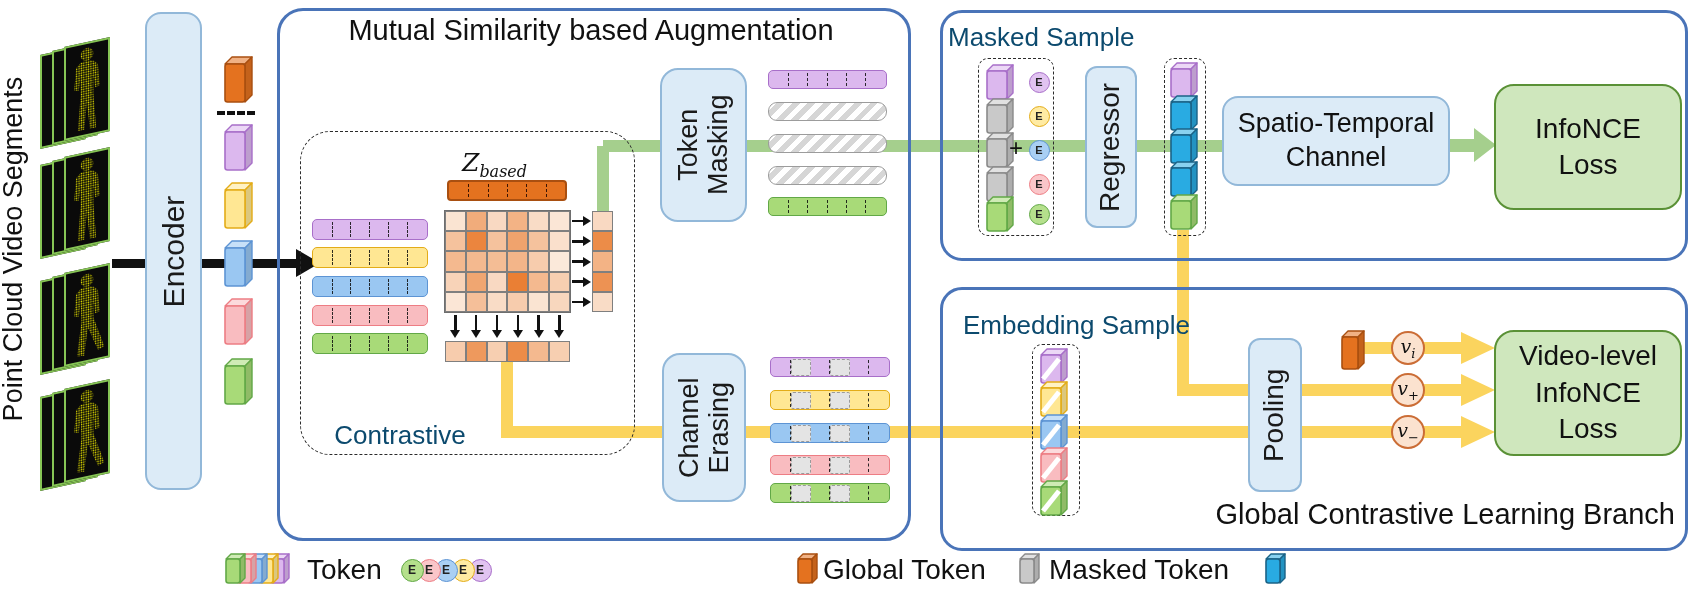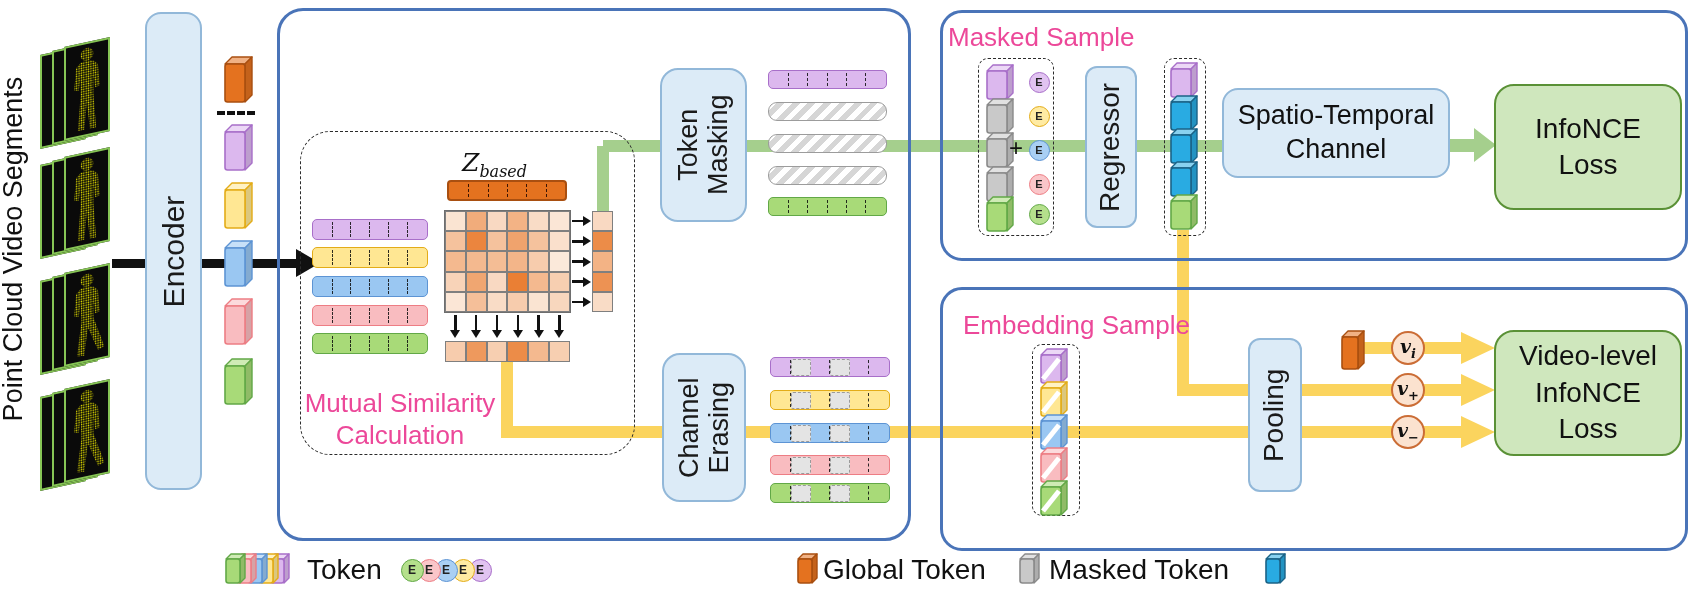--- a/index.html
+++ b/index.html
@@ -9,28 +9,28 @@
   
   .bigbox{position:absolute;border:3px solid #4a74b8;border-radius:26px;background:transparent;z-index:2;pointer-events:none;}
   .dashedbox{position:absolute;border:1.6px dashed #2b2b2b;background:transparent;z-index:3;}
   
   .panel{position:absolute;background:#dcebf7;border:2px solid #92b8d9;z-index:4;display:flex;align-items:center;justify-content:center;}
   .panel .rot{transform:rotate(-90deg);white-space:nowrap;text-align:center;font-size:27px;line-height:1.1;color:#1a1a1a;}
   
   .loss{position:absolute;background:#cfe7bd;border:2.5px solid #5a9136;border-radius:20px;z-index:4;
         display:flex;flex-direction:column;align-items:center;justify-content:center;font-size:28px;line-height:1.3;color:#111;text-align:center;}
   .title{position:absolute;z-index:5;font-size:29px;color:#111;white-space:nowrap;}
-  .smalltitle{position:absolute;z-index:5;font-size:26px;color:#ec4899;white-space:nowrap;}
+  .smalltitle{position:absolute;z-index:5;font-size:26px;color:#0c4a6e;white-space:nowrap;}
   .conn{position:absolute;z-index:1;}
   .rowbar{position:absolute;z-index:4;border-radius:5px;box-sizing:border-box;}
   .sep{position:absolute;top:2px;bottom:2px;width:0;border-left:1.5px dashed rgba(10,10,10,.85);}
   .hatch{position:absolute;z-index:4;border-radius:9px;border:1.8px solid #9c9c9c;box-sizing:border-box;
          background:repeating-linear-gradient(135deg,#ffffff 0 5.5px,#d6d6d6 5.5px 11px);}
   .vcirc{position:absolute;z-index:4;width:34px;height:34px;border-radius:50%;background:#fbe2cf;border:2px solid #cb6d36;
-         display:flex;align-items:center;justify-content:center;box-sizing:border-box;z-index:5;font-weight:bold;}
+         display:flex;align-items:center;justify-content:center;box-sizing:border-box;z-index:5;}
   .mathit{font-family:"DejaVu Serif",serif;font-style:italic;}
   .legendlabel{position:absolute;z-index:5;font-size:28px;color:#111;white-space:nowrap;}
 </style>
 </head>
 <body>
 
 <div id="canvas">
 
   <svg width="0" height="0" style="position:absolute">
     <defs>
@@ -128,20 +128,21 @@
   <div class="abs" style="left:217px;top:111px;width:38px;height:0;border-top:4px dashed #111;z-index:4;"></div>
 
   <div class="conn" style="left:603px;top:140px;width:622px;height:12px;background:#a5cf8d;"></div>
   <div class="conn" style="left:597px;top:146px;width:12px;height:66px;background:#a5cf8d;"></div>
   <div class="conn" style="left:501px;top:361px;width:12px;height:71px;background:#fbd45e;"></div>
   <div class="conn" style="left:501px;top:426px;width:749px;height:12px;background:#fbd45e;"></div>
   <div class="conn" style="left:1177px;top:230px;width:12px;height:166px;background:#fbd45e;"></div>
   <div class="conn" style="left:1177px;top:384px;width:75px;height:12px;background:#fbd45e;"></div>
 
   <div class="bigbox" style="left:277px;top:8px;width:628px;height:527px;"></div>
+  <div class="title" style="left:297px;top:14px;width:588px;text-align:center;">Mutual Similarity based Augmentation</div>
 
   <div class="dashedbox" style="left:300px;top:131px;width:333px;height:322px;border-radius:30px;"></div>
 
   <div class="abs mathit" style="left:462px;top:148px;font-size:25px;z-index:5;">
     <span>Z</span><sub style="font-size:16px;">based</sub>
   </div>
   <div class="rowbar" id="zbar" style="left:447px;top:180px;width:120px;height:21px;background:#e4721f;border:2px solid #a94f10;border-radius:4px;">
       <div class="sep" style="left: 19.3333px; border-left-color: rgba(40, 10, 0, 0.9);"></div>
       <div class="sep" style="left: 38.6667px; border-left-color: rgba(40, 10, 0, 0.9);"></div>
       <div class="sep" style="left: 58px; border-left-color: rgba(40, 10, 0, 0.9);"></div>
@@ -244,22 +245,21 @@
       <div style="position: absolute; left: 512.8px; top: 330px; width: 0px; height: 0px; border-left: 5px solid transparent; border-right: 5px solid transparent; border-top: 8px solid rgb(17, 17, 17); z-index: 3;"></div>
       <div style="position: absolute; left: 507.4px; top: 341px; width: 20.8px; height: 21px; background: rgb(236, 140, 72); border: 1.4px solid rgb(127, 127, 127); box-sizing: border-box; z-index: 4;"></div>
       <div style="position: absolute; left: 537.35px; top: 315px; width: 2.5px; height: 16px; background: rgb(17, 17, 17); z-index: 3;"></div>
       <div style="position: absolute; left: 533.6px; top: 330px; width: 0px; height: 0px; border-left: 5px solid transparent; border-right: 5px solid transparent; border-top: 8px solid rgb(17, 17, 17); z-index: 3;"></div>
       <div style="position: absolute; left: 528.2px; top: 341px; width: 20.8px; height: 21px; background: rgb(244, 185, 143); border: 1.4px solid rgb(127, 127, 127); box-sizing: border-box; z-index: 4;"></div>
       <div style="position: absolute; left: 558.15px; top: 315px; width: 2.5px; height: 16px; background: rgb(17, 17, 17); z-index: 3;"></div>
       <div style="position: absolute; left: 554.4px; top: 330px; width: 0px; height: 0px; border-left: 5px solid transparent; border-right: 5px solid transparent; border-top: 8px solid rgb(17, 17, 17); z-index: 3;"></div>
       <div style="position: absolute; left: 549px; top: 341px; width: 20.8px; height: 21px; background: rgb(247, 207, 177); border: 1.4px solid rgb(127, 127, 127); box-sizing: border-box; z-index: 4;"></div>
     </div>
 
-  <div class="smalltitle" style="left:300px;top:388px;width:200px;text-align:center;">Mutual Similarity</div>
-  <div class="smalltitle" style="left:300px;top:420px;width:200px;text-align:center;">Calculation</div>
+  <div class="smalltitle" style="left:300px;top:420px;width:200px;text-align:center;">Contrastive</div>
 
   <div class="panel" style="left:660px;top:68px;width:83px;height:150px;border-radius:18px;">
     <div class="rot">
       <div>Token</div>
       <div>Masking</div>
     </div>
   </div>
   <div id="masked-rows">
       <div style="position: absolute; left: 768px; top: 70px; width: 119px; height: 19px; background: rgb(220, 184, 238); border: 1.8px solid rgb(168, 111, 201); border-radius: 5px; z-index: 4; box-sizing: border-box;">
         <div class="sep" style="left: 19.2333px;"></div>
@@ -400,34 +400,35 @@
         <polygon points="21,7 27,1 27,29 21,35" fill="#2393c2" stroke="#1b6387" stroke-width="1.4" stroke-linejoin="round"></polygon>
         <rect x="1" y="7" width="20" height="28" rx="2.5" fill="#29abe2" stroke="#1b6387" stroke-width="1.6"></rect>
       </svg>
       <svg width="28" height="36" style="position: absolute; left: 1170px; top: 194px; z-index: 4; overflow: visible;">
         <polygon points="1,7 7,1 27,1 21,7" fill="#cfebb5" stroke="#62a847" stroke-width="1.4" stroke-linejoin="round"></polygon>
         <polygon points="21,7 27,1 27,29 21,35" fill="#90bb67" stroke="#62a847" stroke-width="1.4" stroke-linejoin="round"></polygon>
         <rect x="1" y="7" width="20" height="28" rx="2.5" fill="#a8da78" stroke="#62a847" stroke-width="1.6"></rect>
       </svg>
     </div>
 
-  <div class="panel" style="left:1222px;top:88px;width:224px;height:86px;border-radius:16px;flex-direction:column;font-size:27px;line-height:1.25;">
+  <div class="panel" style="left:1222px;top:96px;width:224px;height:86px;border-radius:16px;flex-direction:column;font-size:27px;line-height:1.25;">
     <div>Spatio-Temporal</div>
     <div>Channel</div>
   </div>
 
   <div class="conn" style="left:1446px;top:139px;width:30px;height:13px;background:#a5cf8d;z-index:3;"></div>
   <div class="conn" style="left:1474px;top:128px;width:0;height:0;border-top:17px solid transparent;border-bottom:17px solid transparent;border-left:22px solid #a5cf8d;z-index:3;"></div>
 
   <div class="loss" style="left:1494px;top:84px;width:184px;height:122px;">
     <div>InfoNCE</div>
     <div>Loss</div>
   </div>
 
   <div class="bigbox" style="left:940px;top:287px;width:742px;height:258px;border-radius:22px;"></div>
+  <div class="title" style="left:1095px;top:498px;width:580px;text-align:right;">Global Contrastive Learning Branch</div>
   <div class="smalltitle" style="left:963px;top:310px;">Embedding Sample</div>
 
   <div class="dashedbox" style="left:1032px;top:344px;width:46px;height:170px;border-radius:10px;"></div>
   <div id="negative-tokens">
       <svg width="28" height="36" style="position: absolute; left: 1040px; top: 348px; z-index: 4; overflow: visible;">
         <polygon points="1,7 7,1 27,1 21,7" fill="#ecd8f6" stroke="#a86fc9" stroke-width="1.4" stroke-linejoin="round"></polygon>
         <polygon points="21,7 27,1 27,29 21,35" fill="#bd9ecd" stroke="#a86fc9" stroke-width="1.4" stroke-linejoin="round"></polygon>
         <rect x="1" y="7" width="20" height="28" rx="2.5" fill="#dcb8ee" stroke="#a86fc9" stroke-width="1.6"></rect>
         <line x1="3" y1="31" x2="19" y2="11" stroke="#ffffff" stroke-width="5"></line>
       </svg>

